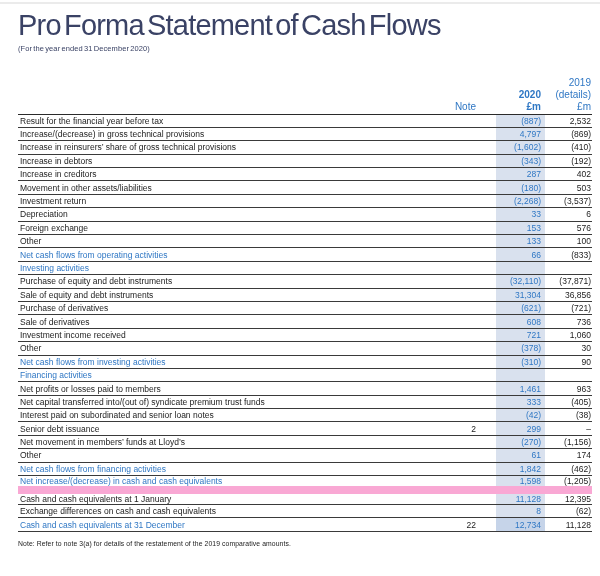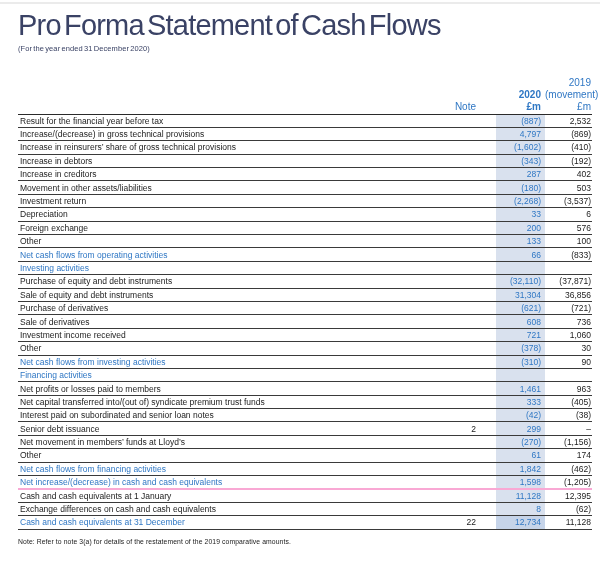--- a/index.html
+++ b/index.html
@@ -71,21 +71,21 @@
   .c-2020  {
     text-align: right; padding-right: 4px;
     background: var(--shade, #d9e1ee);
     color: var(--accent, #2f77c4);
   }
   .c-2019  { text-align: right; padding-right: 1px; }
   thead .c-2020 { background: none; }
 
   tr.blue .c-label, tr.section .c-label, tr.total .c-label { color: var(--accent, #2f77c4); }
   tr.total .c-2020 { font-weight: normal; background: var(--shade-total, #c6d4e9); }
-  tr.thick-top td { border-top: 2px solid #f9a8d4; }
+  tr.thick-top td { border-top: 8px solid #f9a8d4; }
 
   .footnote {
     margin-top: 8px;
     font-size: 6.8px;
     color: #222222;
     letter-spacing: 0.1px;
   }
 </style>
 </head>
 <body>
@@ -107,21 +107,21 @@
       <tr>
         <td class="c-label"></td>
         <td class="c-note"></td>
         <td class="c-2020"></td>
         <td class="c-2019">2019</td>
       </tr>
       <tr>
         <td class="c-label"></td>
         <td class="c-note"></td>
         <td class="c-2020 bold">2020</td>
-        <td class="c-2019">(movement)</td>
+        <td class="c-2019">(details)</td>
       </tr>
       <tr class="hdr-last">
         <td class="c-label"></td>
         <td class="c-note">Note</td>
         <td class="c-2020 bold">£m</td>
         <td class="c-2019">£m</td>
       </tr>
     </thead>
     <tbody id="tbody">
         <tr class="normal">
@@ -168,21 +168,21 @@
         </tr>
         <tr class="normal">
           <td class="c-label">Depreciation</td>
           <td class="c-note"></td>
           <td class="c-2020">33</td>
           <td class="c-2019">6</td>
         </tr>
         <tr class="normal">
           <td class="c-label">Foreign exchange</td>
           <td class="c-note"></td>
-          <td class="c-2020">200</td>
+          <td class="c-2020">153</td>
           <td class="c-2019">576</td>
         </tr>
         <tr class="normal">
           <td class="c-label">Other</td>
           <td class="c-note"></td>
           <td class="c-2020">133</td>
           <td class="c-2019">100</td>
         </tr>
         <tr class="blue">
           <td class="c-label">Net cash flows from operating activities</td>

